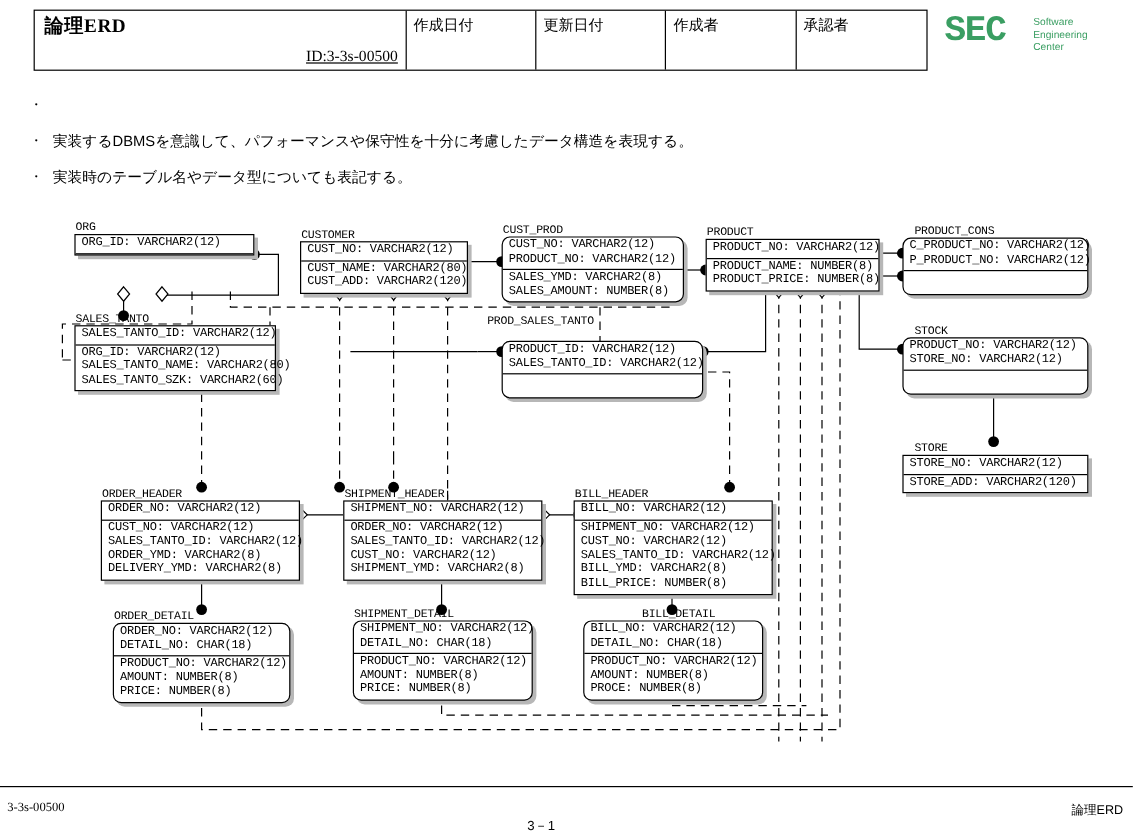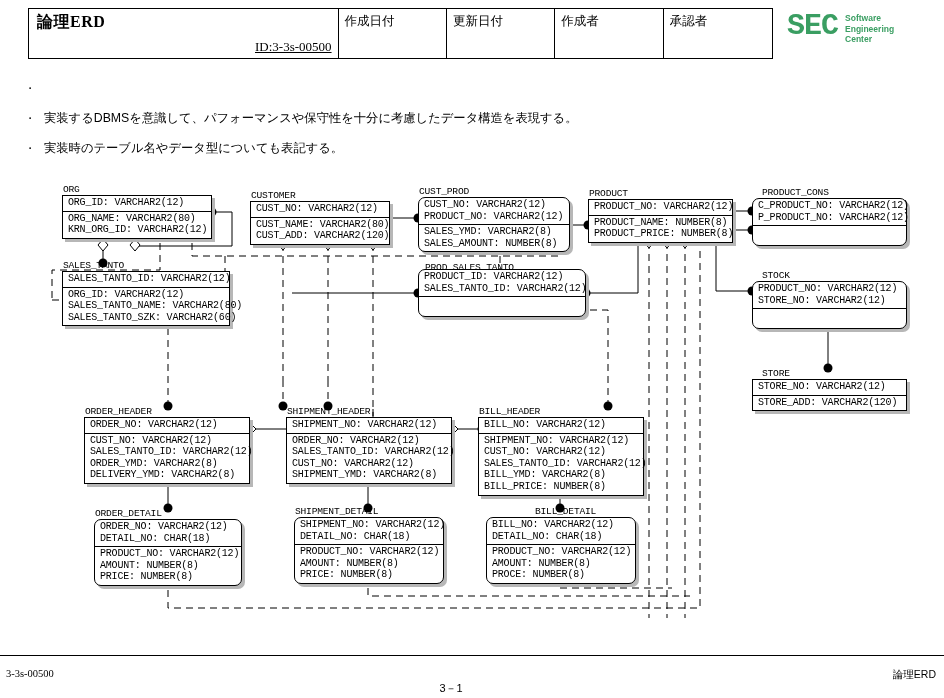--- a/index.html
+++ b/index.html
@@ -18,21 +18,21 @@
                 font-family:"Liberation Serif", serif;letter-spacing:.5px;}
   .hdr-title .id{position:absolute;right:6px;bottom:3px;font-size:13px;
                  font-family:"Liberation Serif", serif;text-decoration:underline;}
   .hdr-cell{width:108.5px;border-right:1px solid #000;box-sizing:border-box;
             font-size:12.5px;padding:4px 0 0 6px;}
   .hdr-cell:last-child{border-right:none;}
 
   .logo{position:absolute;left:787px;top:10px;display:flex;align-items:flex-start;}
   .logo .sec{font-size:30px;font-weight:bold;color:#3a9e62;letter-spacing:-1px;
              line-height:32px;font-family:Liberation Mono, monospace;}
-  .logo .sub{margin-left:7px;margin-top:3px;font-size:8.5px;font-weight:bold;
+  .logo .sub{margin-left:23px;margin-top:3px;font-size:8.5px;font-weight:normal;
              color:#3a9e62;line-height:10.5px;}
 
   
   .bullets{position:absolute;left:16px;top:80px;width:900px;}
   .bul{display:flex;font-size:12.3px;margin-bottom:13px;line-height:17px;}
   .bul .dot{width:28px;text-align:center;flex:none;font-size:11px;}
 
   
   .erd{position:absolute;left:0;top:178px;width:944px;height:465px;}
   .erd svg{position:absolute;left:0;top:0;}
@@ -187,24 +187,20 @@
         <path d="M250 245 L256 251 L250 257 L244 251 Z"></path>
         <path d="M452 245 L458 251 L452 257 L446 251 Z"></path>
       </g>
     </svg>
 
     <div class="ent-name" style="left:63px;top:6px;">ORG</div>
     <div class="ent" style="left:62px;top:17px;width:150px;">
       <div class="sec1">
         <div class="row">ORG_ID: VARCHAR2(12)</div>
       </div>
-      <div class="sec2">
-        <div class="row">ORG_NAME: VARCHAR2(80)</div>
-        <div class="row">KRN_ORG_ID: VARCHAR2(12)</div>
-      </div>
     </div>
 
     <div class="ent-name" style="left:251px;top:12px;">CUSTOMER</div>
     <div class="ent" style="left:250px;top:23px;width:140px;">
       <div class="sec1">
         <div class="row">CUST_NO: VARCHAR2(12)</div>
       </div>
       <div class="sec2">
         <div class="row">CUST_NAME: VARCHAR2(80)</div>
         <div class="row">CUST_ADD: VARCHAR2(120)</div>
@@ -248,22 +244,22 @@
       <div class="sec1">
         <div class="row">SALES_TANTO_ID: VARCHAR2(12)</div>
       </div>
       <div class="sec2">
         <div class="row">ORG_ID: VARCHAR2(12)</div>
         <div class="row">SALES_TANTO_NAME: VARCHAR2(80)</div>
         <div class="row">SALES_TANTO_SZK: VARCHAR2(60)</div>
       </div>
     </div>
 
-    <div class="ent-name" style="left:425px;top:84px;">PROD_SALES_TANTO</div>
-    <div class="ent round" style="left:418px;top:91px;width:168px;">
+    <div class="ent-name" style="left:406px;top:84px;">PROD_SALES_TANTO</div>
+    <div class="ent round" style="left:418px;top:106px;width:168px;">
       <div class="sec1">
         <div class="row">PRODUCT_ID: VARCHAR2(12)</div>
         <div class="row">SALES_TANTO_ID: VARCHAR2(12)</div>
       </div>
       <div class="sec2" style="height:16px;"></div>
     </div>
 
     <div class="ent-name" style="left:762px;top:92px;">STOCK</div>
     <div class="ent round" style="left:752px;top:103px;width:155px;">
       <div class="sec1">

